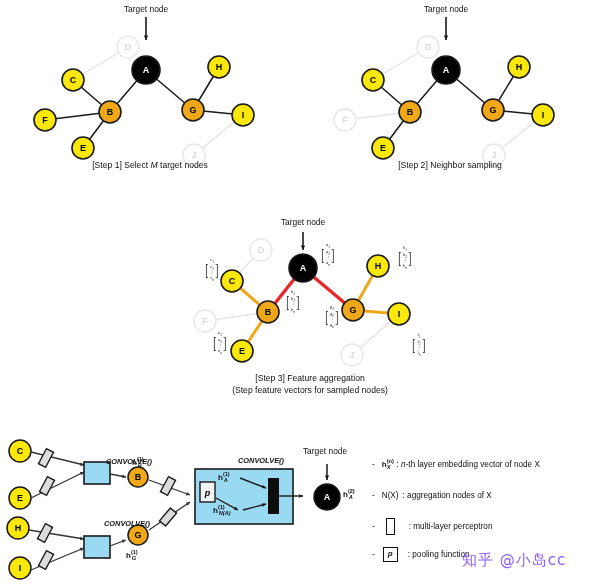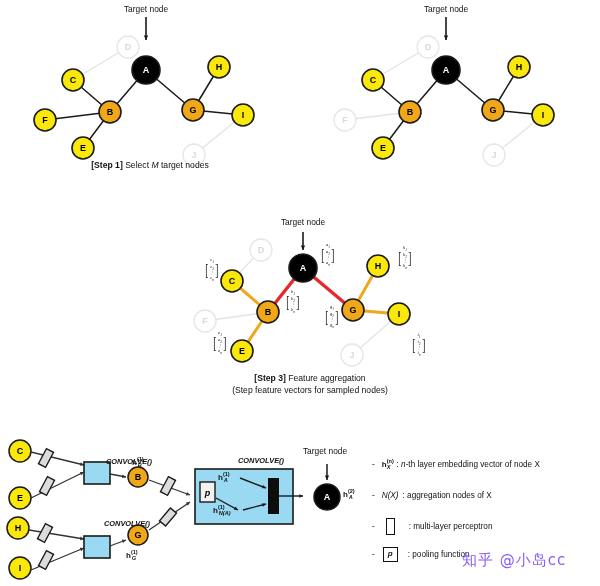--- a/index.html
+++ b/index.html
@@ -1,21 +1,21 @@
 <!DOCTYPE html>
 <html><head>
 <meta charset="utf-8">
 <style>
   html,body{margin:0;padding:0;background:#ffffff;}
   body{width:600px;height:586px;position:relative;overflow:hidden;
        font-family:"Liberation Sans",sans-serif;color:#1a1a1a;}
   .panel{position:absolute;}
   svg{display:block;overflow:visible;}
   .caption{position:absolute;text-align:center;font-size:8.6px;line-height:11.6px;color:#111;}
-  .caption b{font-weight:bold;}
+  .caption b{font-weight:normal;}
   .caption i{font-style:italic;}
   .tn-label{position:absolute;font-size:8.4px;color:#111;text-align:center;white-space:nowrap;}
   .nodetext{font-weight:bold;font-size:9px;font-family:"Liberation Sans",sans-serif;}
   .vec{position:absolute;font-size:4.6px;line-height:4.6px;font-family:"Liberation Serif",serif;
        font-style:italic;color:#111;display:flex;align-items:center;}
   .vec .br{font-size:17px;font-style:normal;font-family:"Liberation Serif",serif;
        line-height:17px;transform:scaleX(.55);display:inline-block;}
   .vec .col{display:flex;flex-direction:column;align-items:center;padding:0 .3px;}
   .vec .col span{display:block;}
   .conv{position:absolute;font-size:7.4px;font-style:italic;font-weight:bold;color:#111;white-space:nowrap;padding-left:32px;}
@@ -144,20 +144,21 @@
         <text x="243" y="104.3" text-anchor="middle" fill="#000000" class="nodetext" font-size="9.5">I</text>
       </g>
       <g>
         <circle cx="194" cy="141" r="11" fill="#ffffff" stroke="#e6e6e6" stroke-width="1.3"></circle>
         <text x="194" y="144.3" text-anchor="middle" fill="#d9d9d9" class="nodetext" font-size="9.5">J</text>
       </g>
       <line x1="146" y1="3" x2="146" y2="26" stroke="#1a1a1a" stroke-width="1.6"></line>
       <path d="M146,26 L143.82517232944386,21.497764488236616 L148.17482767055614,21.497764488236616 Z" fill="#1a1a1a"></path>
     </svg>
   <div class="caption" style="left:0;top:160px;width:300px;">
+    <div><b>[Step 2]</b><span>&nbsp;Neighbor sampling</span></div>
   </div>
 </div>
 
 <div class="panel" id="p3" style="left:0;top:0;width:600px;height:400px;pointer-events:none;">
   <div class="tn-label" style="left:263px;top:217px;width:80px;">Target node</div>
   <svg id="svg3" width="600" height="400" style="position:absolute;left:0;top:0;">
       <line x1="303" y1="268" x2="268" y2="312" stroke="#e8292b" stroke-width="3.4" stroke-linecap="round"></line>
       <line x1="303" y1="268" x2="353" y2="310" stroke="#e8292b" stroke-width="3.4" stroke-linecap="round"></line>
       <line x1="268" y1="312" x2="232" y2="281" stroke="#efa81b" stroke-width="3" stroke-linecap="round"></line>
       <line x1="268" y1="312" x2="242" y2="351" stroke="#efa81b" stroke-width="3" stroke-linecap="round"></line>
@@ -395,21 +396,21 @@
 <div class="legend" id="legend" style="left:372px;top:450px;width:228px;height:120px;">
   <div class="row" style="left:0;top:8px;">
     <span class="dash">-</span>
     <span class="hlab" style="position:relative;margin:0 6px 0 4px;">
       <span>h</span><sup>(n)</sup><sub style="margin-left:-7px;">X</sub>
     </span>
     <span>: <i>n</i>-th layer embedding vector of node X</span>
   </div>
   <div class="row" style="left:0;top:41px;">
     <span class="dash">-</span>
-    <span style="font-style:italic;margin:0 4px;">N(X)</span>
+    <span style="margin:0 4px;">N(X)</span>
     <span>: aggregation nodes of X</span>
   </div>
   <div class="row" style="left:0;top:68px;">
     <span class="dash">-</span>
     <span class="mlp-ico" style="margin:0 14px 0 8px;"></span>
     <span>: multi-layer perceptron</span>
   </div>
   <div class="row" style="left:0;top:97px;">
     <span class="dash">-</span>
     <span class="pool-ico" style="margin:0 10px 0 5px;">p</span>

